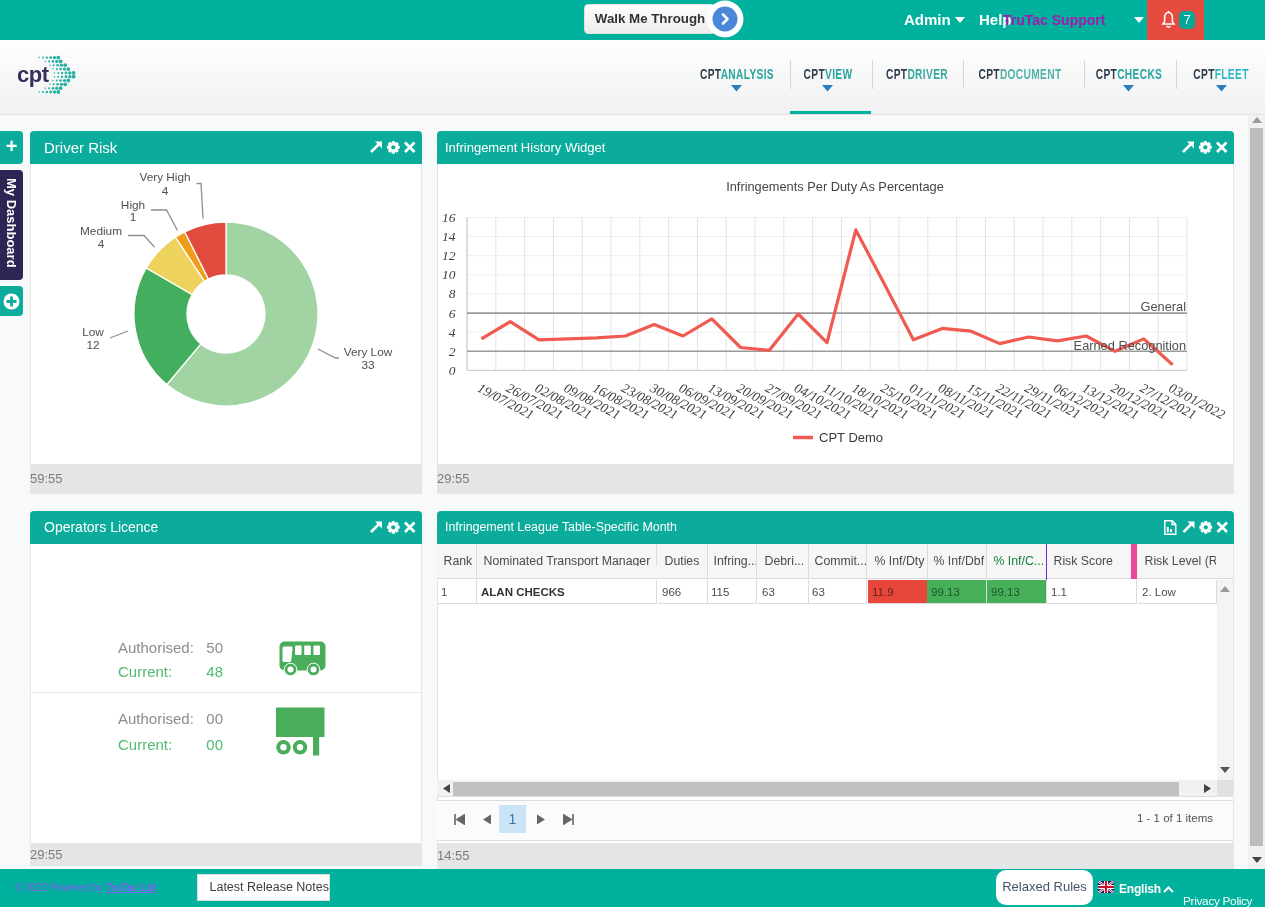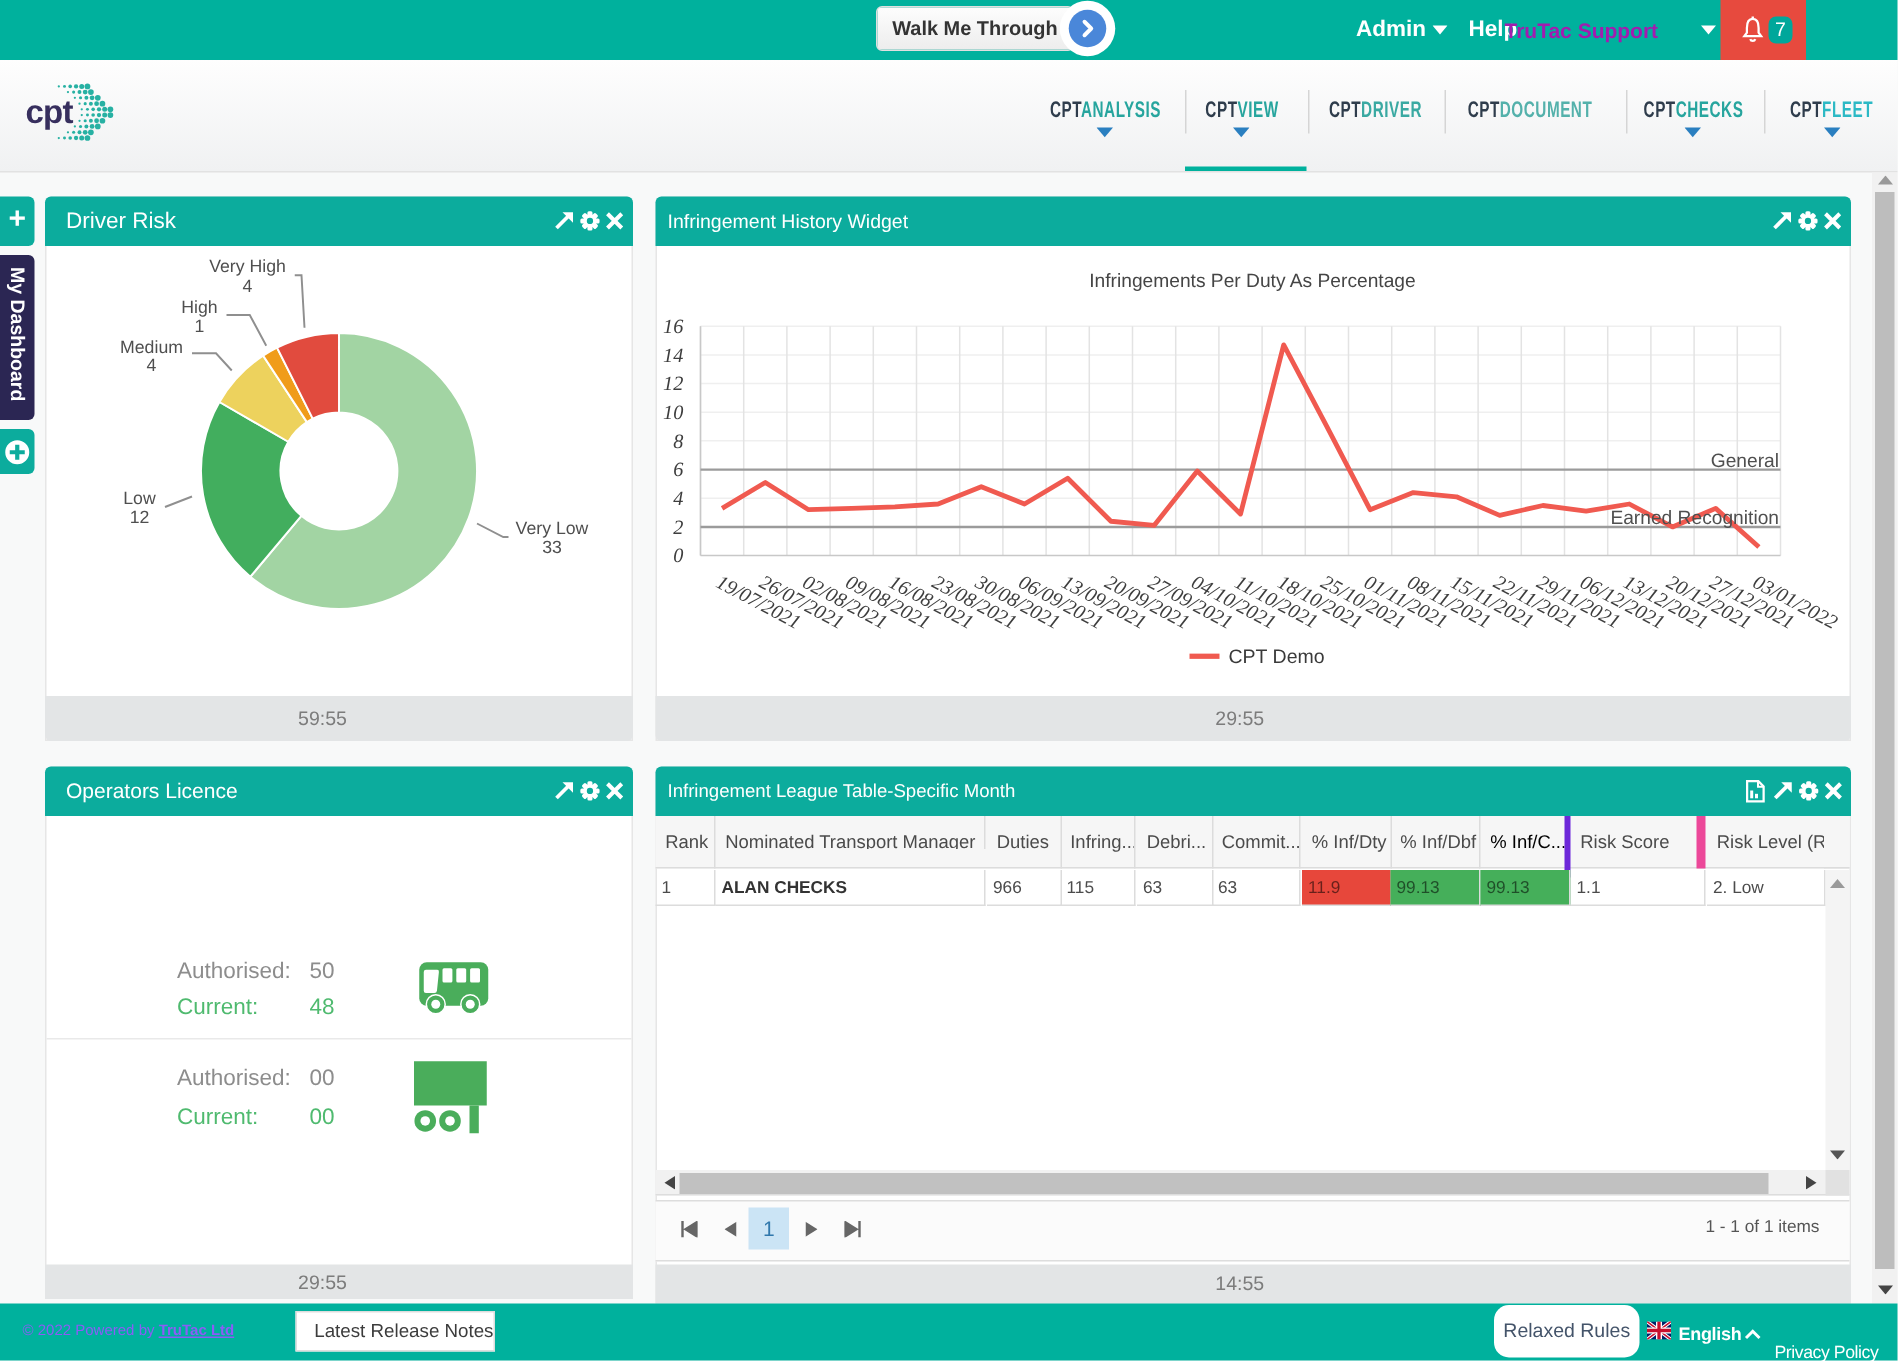--- a/index.html
+++ b/index.html
@@ -1,17 +1,17 @@
 <!DOCTYPE html>
 <html><head><meta charset="utf-8"><style>
 *{margin:0;padding:0;box-sizing:border-box}
 html,body{width:1265px;height:907px;overflow:hidden;font-family:"Liberation Sans",sans-serif;background:#f8f9f9}
 .a{position:absolute}
 .whead{position:absolute;left:0;top:0;right:0;height:33px;background:#0cac9d;border-radius:4px 4px 0 0;color:#fff;font-weight:normal;font-size:15px;line-height:33px;padding-left:14px}
-.wtimer{position:absolute;left:0;right:0;background:#e3e5e6;color:#7c7c7c;font-size:13px;text-align:center}
+.wtimer{position:absolute;left:0;right:0;background:#e3e5e6;color:#7c7c7c;font-size:13px;text-align:left}
 </style></head><body>
 <div class="a" style="left:0;top:0;width:1265px;height:40px;background:#00b19d"></div>
 <div class="a" style="left:584px;top:4px;width:132px;height:30px;background:linear-gradient(#fdfdfd,#ededed);border-radius:4px;border:1px solid #e0e0e0;color:#333;font-weight:bold;font-size:13.3px;line-height:28px;text-align:center">Walk Me Through</div>
 <svg class="a" style="left:706px;top:0;width:38px;height:38px">
     <circle cx="19" cy="19" r="18.5" fill="#fff"></circle>
     <circle cx="19" cy="19" r="12.5" fill="#4a87d9"></circle>
     <polyline points="17,14.5 21.5,19 17,23.5" fill="none" stroke="#fff" stroke-width="2.6" stroke-linecap="round" stroke-linejoin="round"></polyline>
   </svg>
 <div class="a" style="left:904px;top:11px;color:#fff;font-size:15px;font-weight:600">Admin</div>
 <svg class="a" style="left:955px;top:16px" width="10" height="8">
@@ -334,21 +334,21 @@
   </svg>
 <div class="a" style="left:437px;top:544px;width:796px;height:35px;background:#f6f6f6;border-bottom:1px solid #dcdcdc"></div>
 <div class="a" style="left:437px;top:544px;width:40px;height:35px;border-right:1px solid #dcdcdc;font-size:12.3px;color:#4b4b4b;line-height:35px;padding-left:6.5px;overflow:hidden;white-space:nowrap">Rank</div>
 <div class="a" style="left:477px;top:544px;width:180px;height:22px;border-right:1px solid #dcdcdc;font-size:12.3px;color:#4b4b4b;line-height:35px;padding-left:6.5px;overflow:hidden;white-space:nowrap">Nominated Transport Manager</div>
 <div class="a" style="left:658px;top:544px;width:50px;height:35px;border-right:1px solid #dcdcdc;font-size:12.3px;color:#4b4b4b;line-height:35px;padding-left:6.5px;overflow:hidden;white-space:nowrap">Duties</div>
 <div class="a" style="left:707px;top:544px;width:50px;height:35px;border-right:1px solid #dcdcdc;font-size:12.3px;color:#4b4b4b;line-height:35px;padding-left:6.5px;overflow:hidden;white-space:nowrap">Infring...</div>
 <div class="a" style="left:758px;top:544px;width:51px;height:35px;border-right:1px solid #dcdcdc;font-size:12.3px;color:#4b4b4b;line-height:35px;padding-left:6.5px;overflow:hidden;white-space:nowrap">Debri...</div>
 <div class="a" style="left:808px;top:544px;width:59px;height:35px;border-right:1px solid #dcdcdc;font-size:12.3px;color:#4b4b4b;line-height:35px;padding-left:6.5px;overflow:hidden;white-space:nowrap">Commit...</div>
 <div class="a" style="left:868px;top:544px;width:60px;height:35px;border-right:1px solid #dcdcdc;font-size:12.3px;color:#4b4b4b;line-height:35px;padding-left:6.5px;overflow:hidden;white-space:nowrap">% Inf/Dty</div>
 <div class="a" style="left:927px;top:544px;width:60px;height:35px;border-right:1px solid #dcdcdc;font-size:12.3px;color:#4b4b4b;line-height:35px;padding-left:6.5px;overflow:hidden;white-space:nowrap">% Inf/Dbf</div>
-<div class="a" style="left:987px;top:544px;width:60px;height:41px;border-right:4px solid #6d28d9;font-size:12.3px;color:#000000;line-height:35px;padding-left:6.5px;overflow:hidden;white-space:nowrap">% Inf/C...</div>
+<div class="a" style="left:987px;top:544px;width:60px;height:41px;border-right:1px solid #6d28d9;font-size:12.3px;color:#15803d;line-height:35px;padding-left:6.5px;overflow:hidden;white-space:nowrap">% Inf/C...</div>
 <div class="a" style="left:1047px;top:544px;width:90px;height:35px;border-right:6px solid #ec4899;font-size:12.3px;color:#4b4b4b;line-height:35px;padding-left:6.5px;overflow:hidden;white-space:nowrap">Risk Score</div>
 <div class="a" style="left:1138px;top:544px;width:79px;height:35px;border-right:1px solid #dcdcdc;font-size:12.3px;color:#4b4b4b;line-height:35px;padding-left:6.5px;overflow:hidden;white-space:nowrap">Risk Level (Ro</div>
 <div class="a" style="left:1216px;top:544px;width:17px;height:35px;background:#f6f6f6;border-bottom:1px solid #dcdcdc"></div>
 <div class="a" style="left:437px;top:580px;width:40px;height:24px;border-right:1px solid #dcdcdc;border-bottom:1px solid #dcdcdc;font-size:11.5px;line-height:24px;padding-left:4px;white-space:nowrap;color:#4b4b4b;">1</div>
 <div class="a" style="left:477px;top:580px;width:180px;height:24px;border-right:1px solid #dcdcdc;border-bottom:1px solid #dcdcdc;font-size:11.5px;line-height:24px;padding-left:4px;white-space:nowrap;color:#4b4b4b;font-weight:bold;color:#333;">ALAN CHECKS</div>
 <div class="a" style="left:658px;top:580px;width:50px;height:24px;border-right:1px solid #dcdcdc;border-bottom:1px solid #dcdcdc;font-size:11.5px;line-height:24px;padding-left:4px;white-space:nowrap;color:#4b4b4b;">966</div>
 <div class="a" style="left:707px;top:580px;width:50px;height:24px;border-right:1px solid #dcdcdc;border-bottom:1px solid #dcdcdc;font-size:11.5px;line-height:24px;padding-left:4px;white-space:nowrap;color:#4b4b4b;">115</div>
 <div class="a" style="left:758px;top:580px;width:51px;height:24px;border-right:1px solid #dcdcdc;border-bottom:1px solid #dcdcdc;font-size:11.5px;line-height:24px;padding-left:4px;white-space:nowrap;color:#4b4b4b;">63</div>
 <div class="a" style="left:808px;top:580px;width:59px;height:24px;border-right:1px solid #dcdcdc;border-bottom:1px solid #dcdcdc;font-size:11.5px;line-height:24px;padding-left:4px;white-space:nowrap;color:#4b4b4b;">63</div>
 <div class="a" style="left:868px;top:580px;width:60px;height:24px;border-right:1px solid #dcdcdc;border-bottom:1px solid #dcdcdc;font-size:11.5px;line-height:24px;padding-left:4px;white-space:nowrap;background:#e7473b;color:rgba(0,0,0,0.55);">11.9</div>

